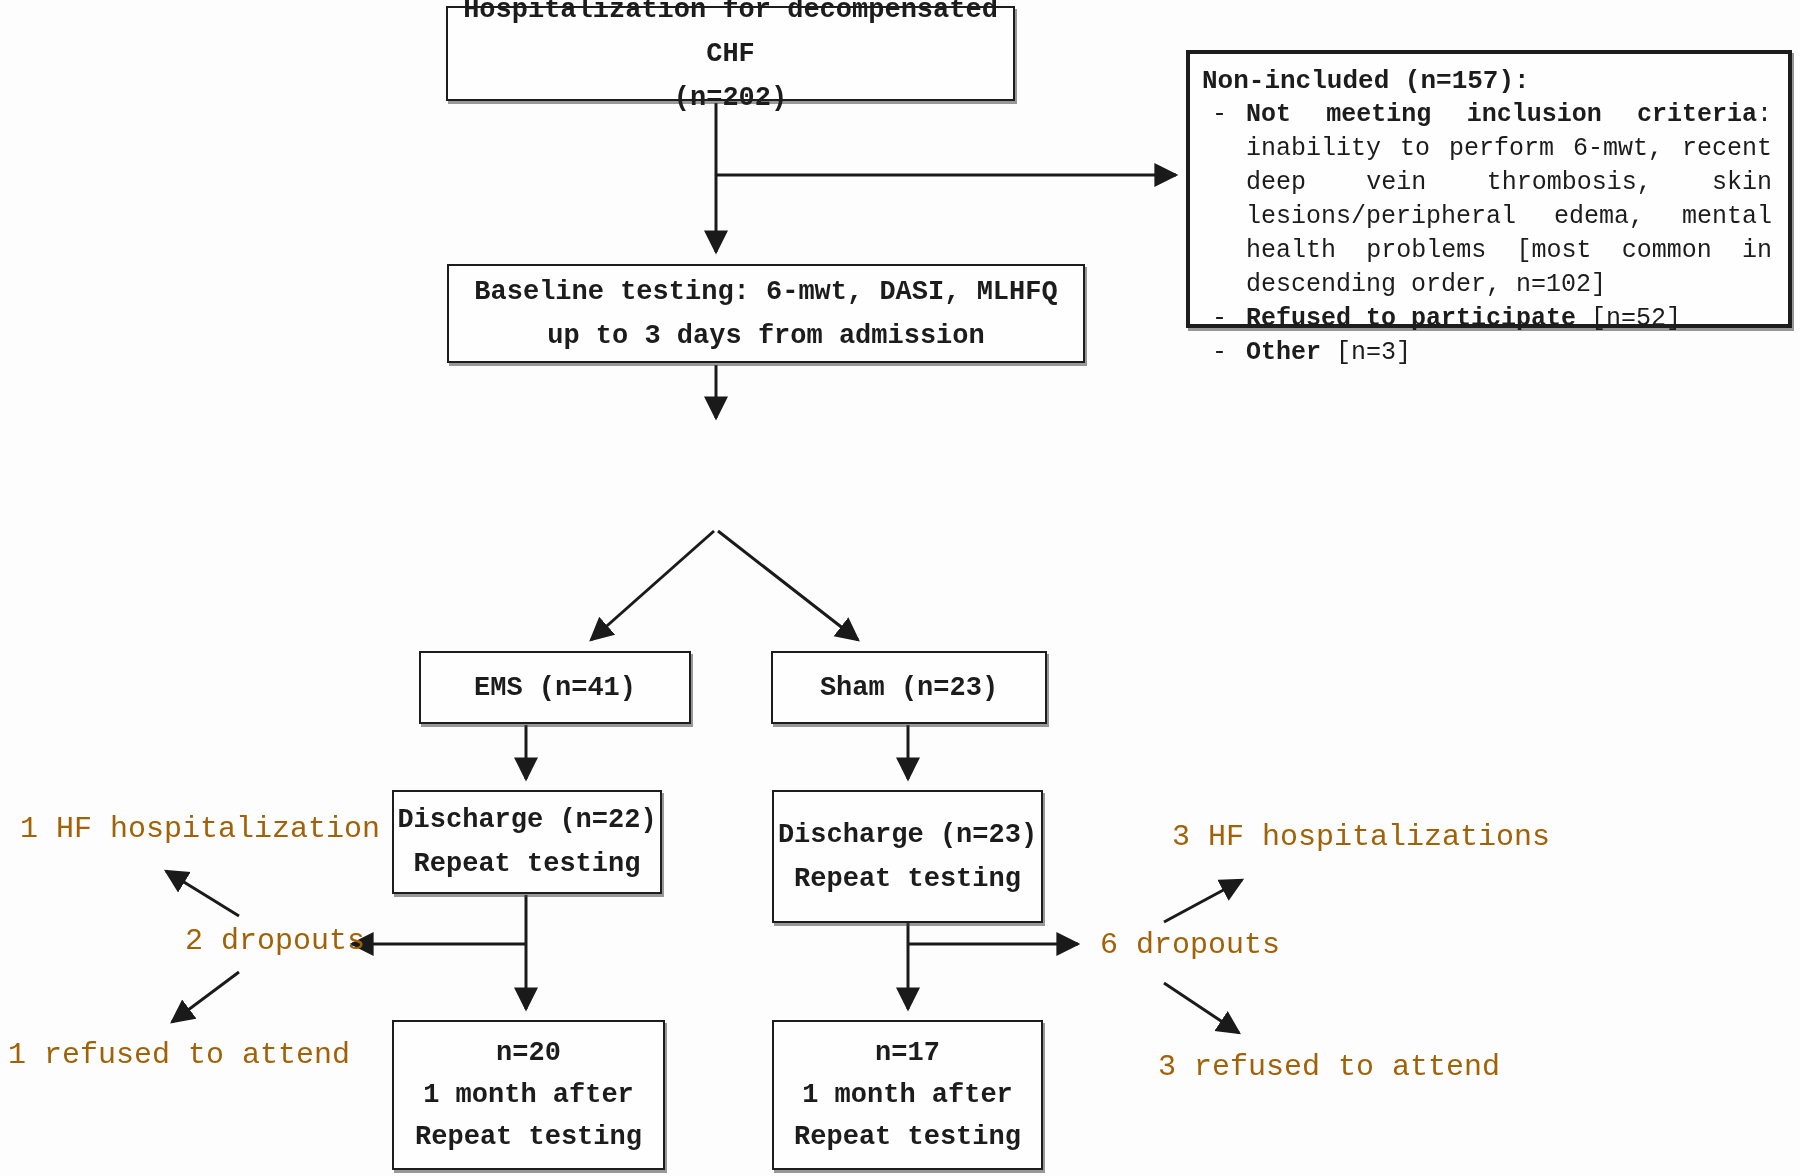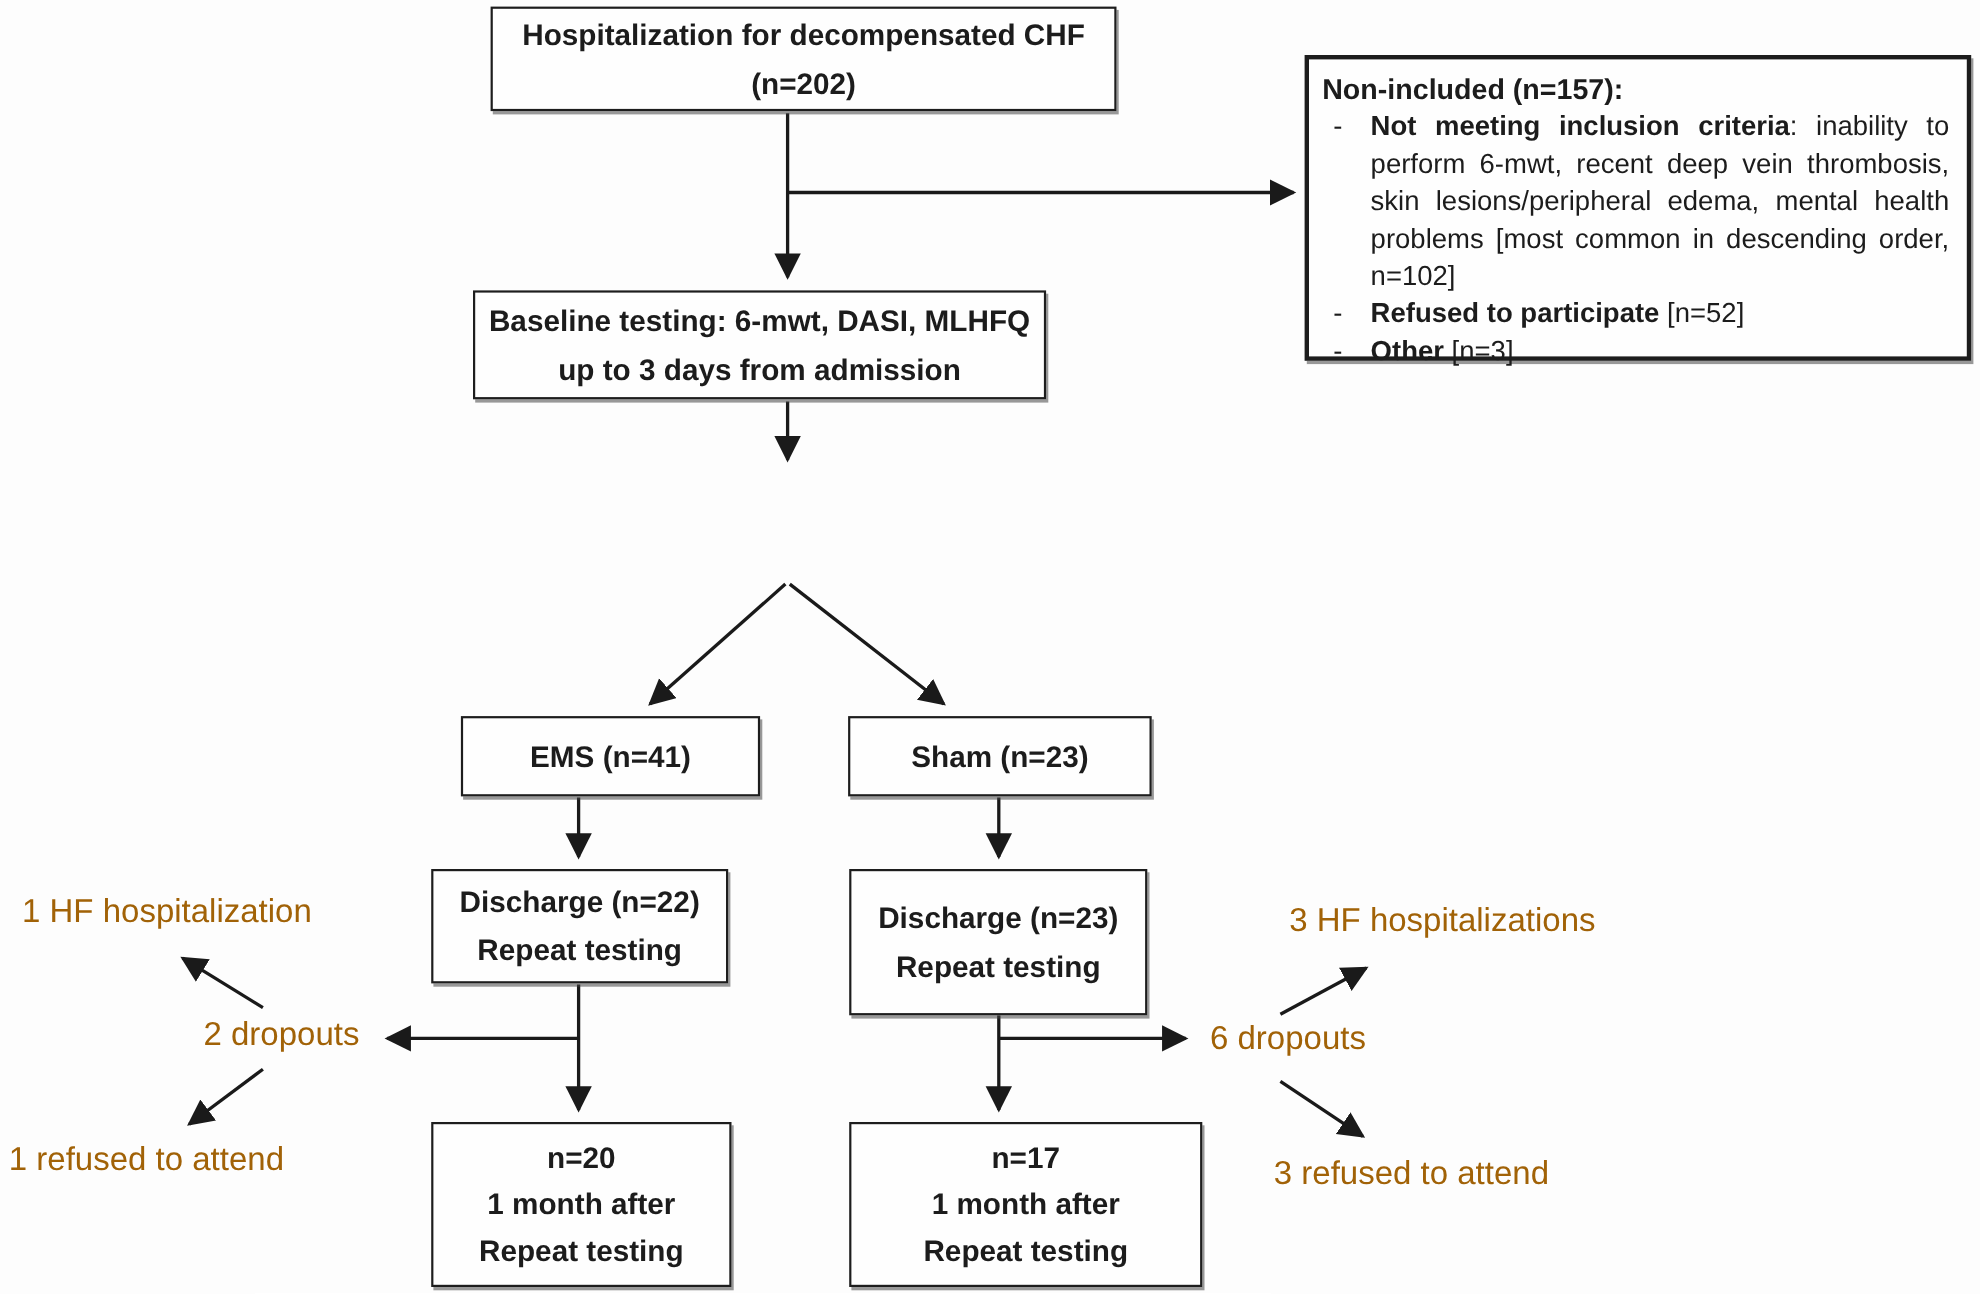--- a/index.html
+++ b/index.html
@@ -1,21 +1,21 @@
 <!DOCTYPE html>
 <html><head>
 <meta charset="utf-8">
 <style>
   html, body { margin: 0; padding: 0; background: #ffffff; }
   .canvas {
     position: relative;
     width: 1800px;
     height: 1176px;
     background: #fdfdfd;
-    font-family: Liberation Sans, sans-serif;
+    font-family: Liberation Mono, monospace;
     color: #1c1c1c;
     overflow: hidden;
   }
   svg.arrows { position: absolute; left: 0; top: 0; }
 
   .box {
     position: absolute;
     background: #fefefe;
     border: 2px solid #1d1d1d;
     box-shadow: 2px 3px 0 0 rgba(70,70,70,0.55);
@@ -108,21 +108,21 @@
     <div class="ni-item">
       <span class="dash">-</span>
       <div class="ni-text"><span class="b">Refused to participate</span><span> [n=52]</span></div>
     </div>
     <div class="ni-item">
       <span class="dash">-</span>
       <div class="ni-text"><span class="b">Other</span><span> [n=3]</span></div>
     </div>
   </div>
 
-  <div class="box" style="left:430px; top:264px; width:521px; height:99px;">
+  <div class="box" style="left:447px; top:264px; width:638px; height:99px;">
     <div class="bl">Baseline testing: 6-mwt, DASI, MLHFQ</div>
     <div class="bl">up to 3 days from admission</div>
   </div>
 
 
   <div class="box" style="left:419px; top:651px; width:272px; height:73px;">
     <div class="bl">EMS (n=41)</div>
   </div>
 
   <div class="box" style="left:771px; top:651px; width:276px; height:73px;">
@@ -138,21 +138,21 @@
     <div class="bl">Discharge (n=23)</div>
     <div class="bl">Repeat testing</div>
   </div>
 
   <div class="box tri" style="left:392px; top:1020px; width:273px; height:150px;">
     <div class="bl">n=20</div>
     <div class="bl">1 month after</div>
     <div class="bl">Repeat testing</div>
   </div>
 
-  <div class="box tri" style="left:772px; top:1020px; width:321px; height:150px;">
+  <div class="box tri" style="left:772px; top:1020px; width:271px; height:150px;">
     <div class="bl">n=17</div>
     <div class="bl">1 month after</div>
     <div class="bl">Repeat testing</div>
   </div>
 
   <div class="flabel" style="left:20px; top:812px;">1 HF hospitalization</div>
   <div class="flabel" style="left:185px; top:924px;">2 dropouts</div>
   <div class="flabel" style="left:8px; top:1038px;">1 refused to attend</div>
   <div class="flabel" style="left:1172px; top:820px;">3 HF hospitalizations</div>
   <div class="flabel" style="left:1100px; top:928px;">6 dropouts</div>

